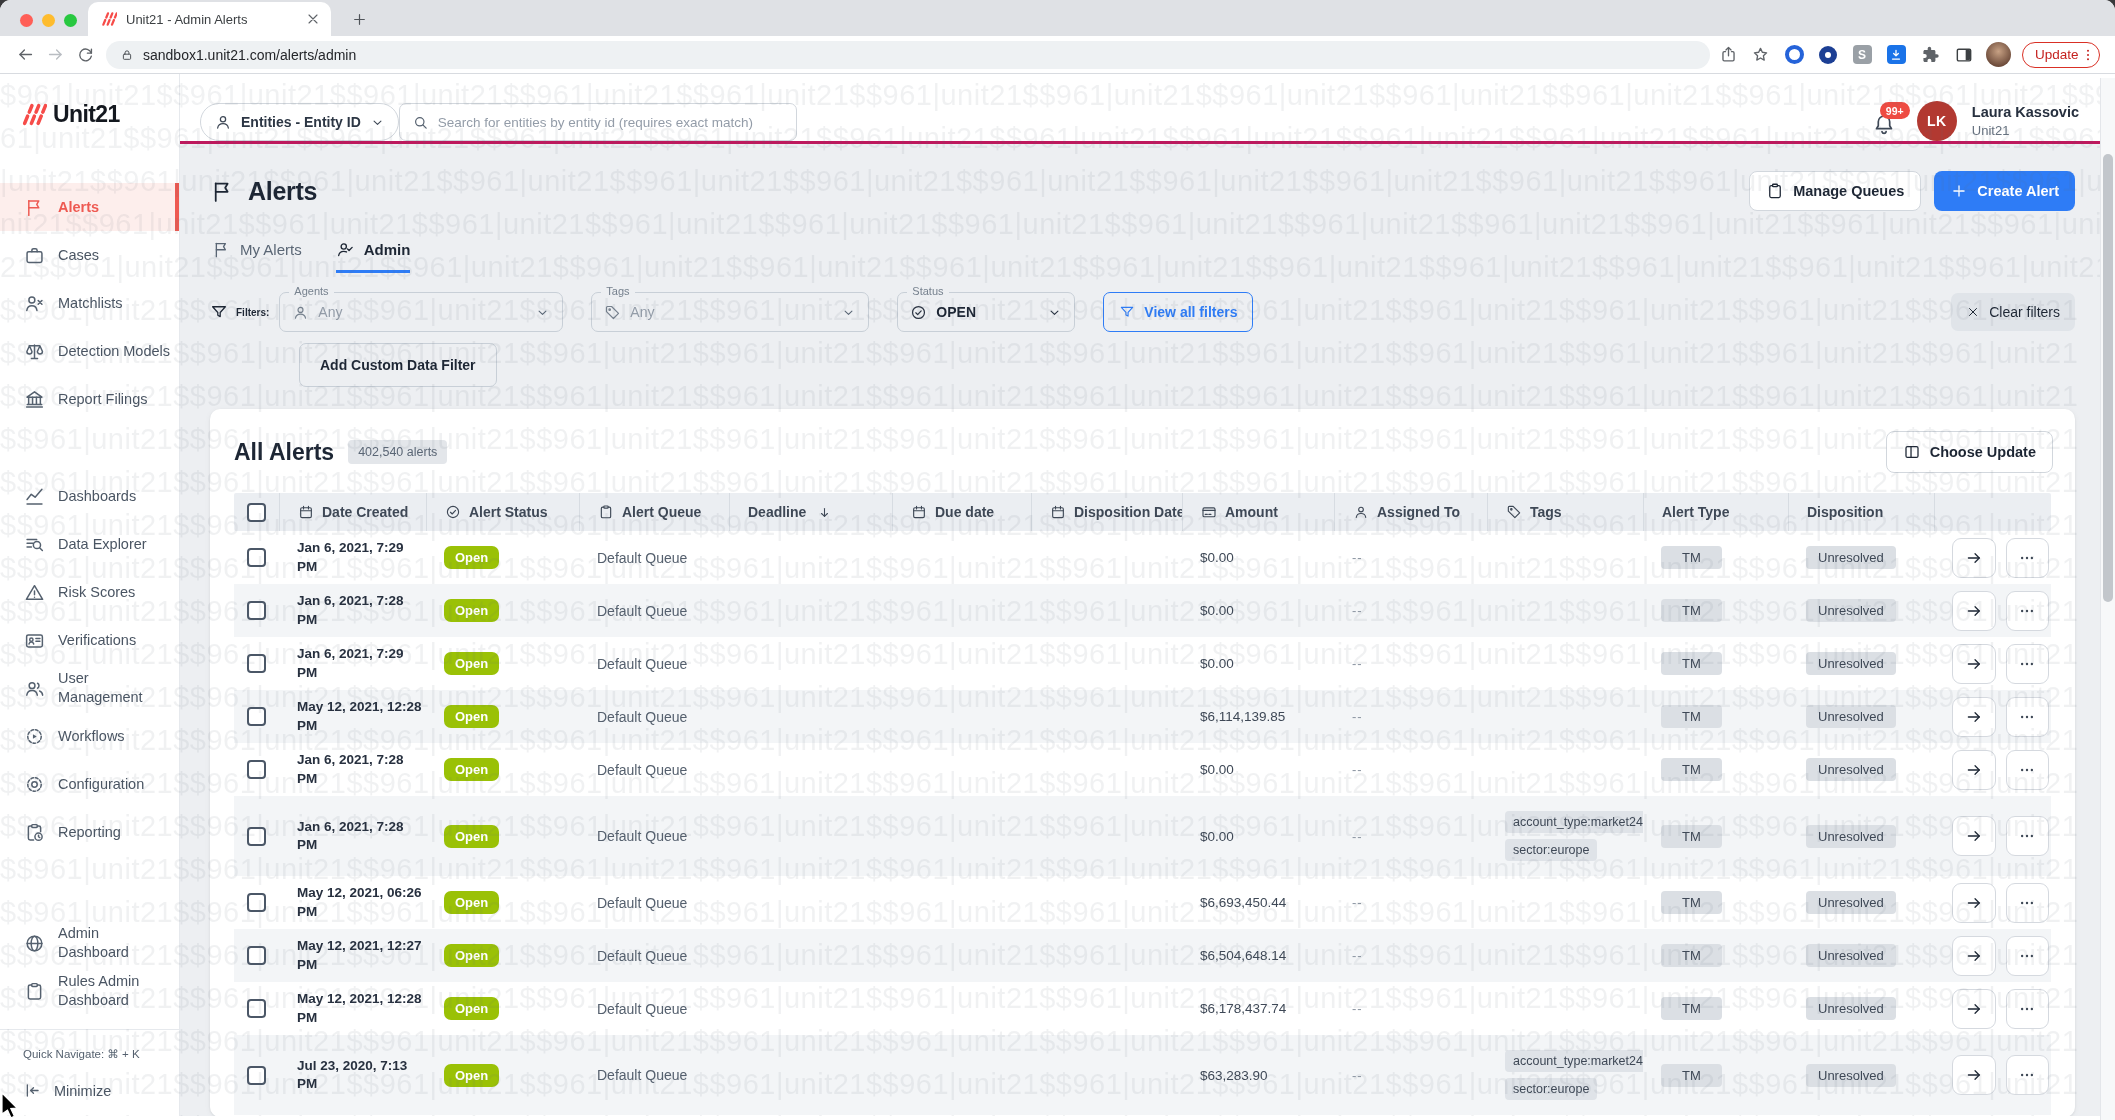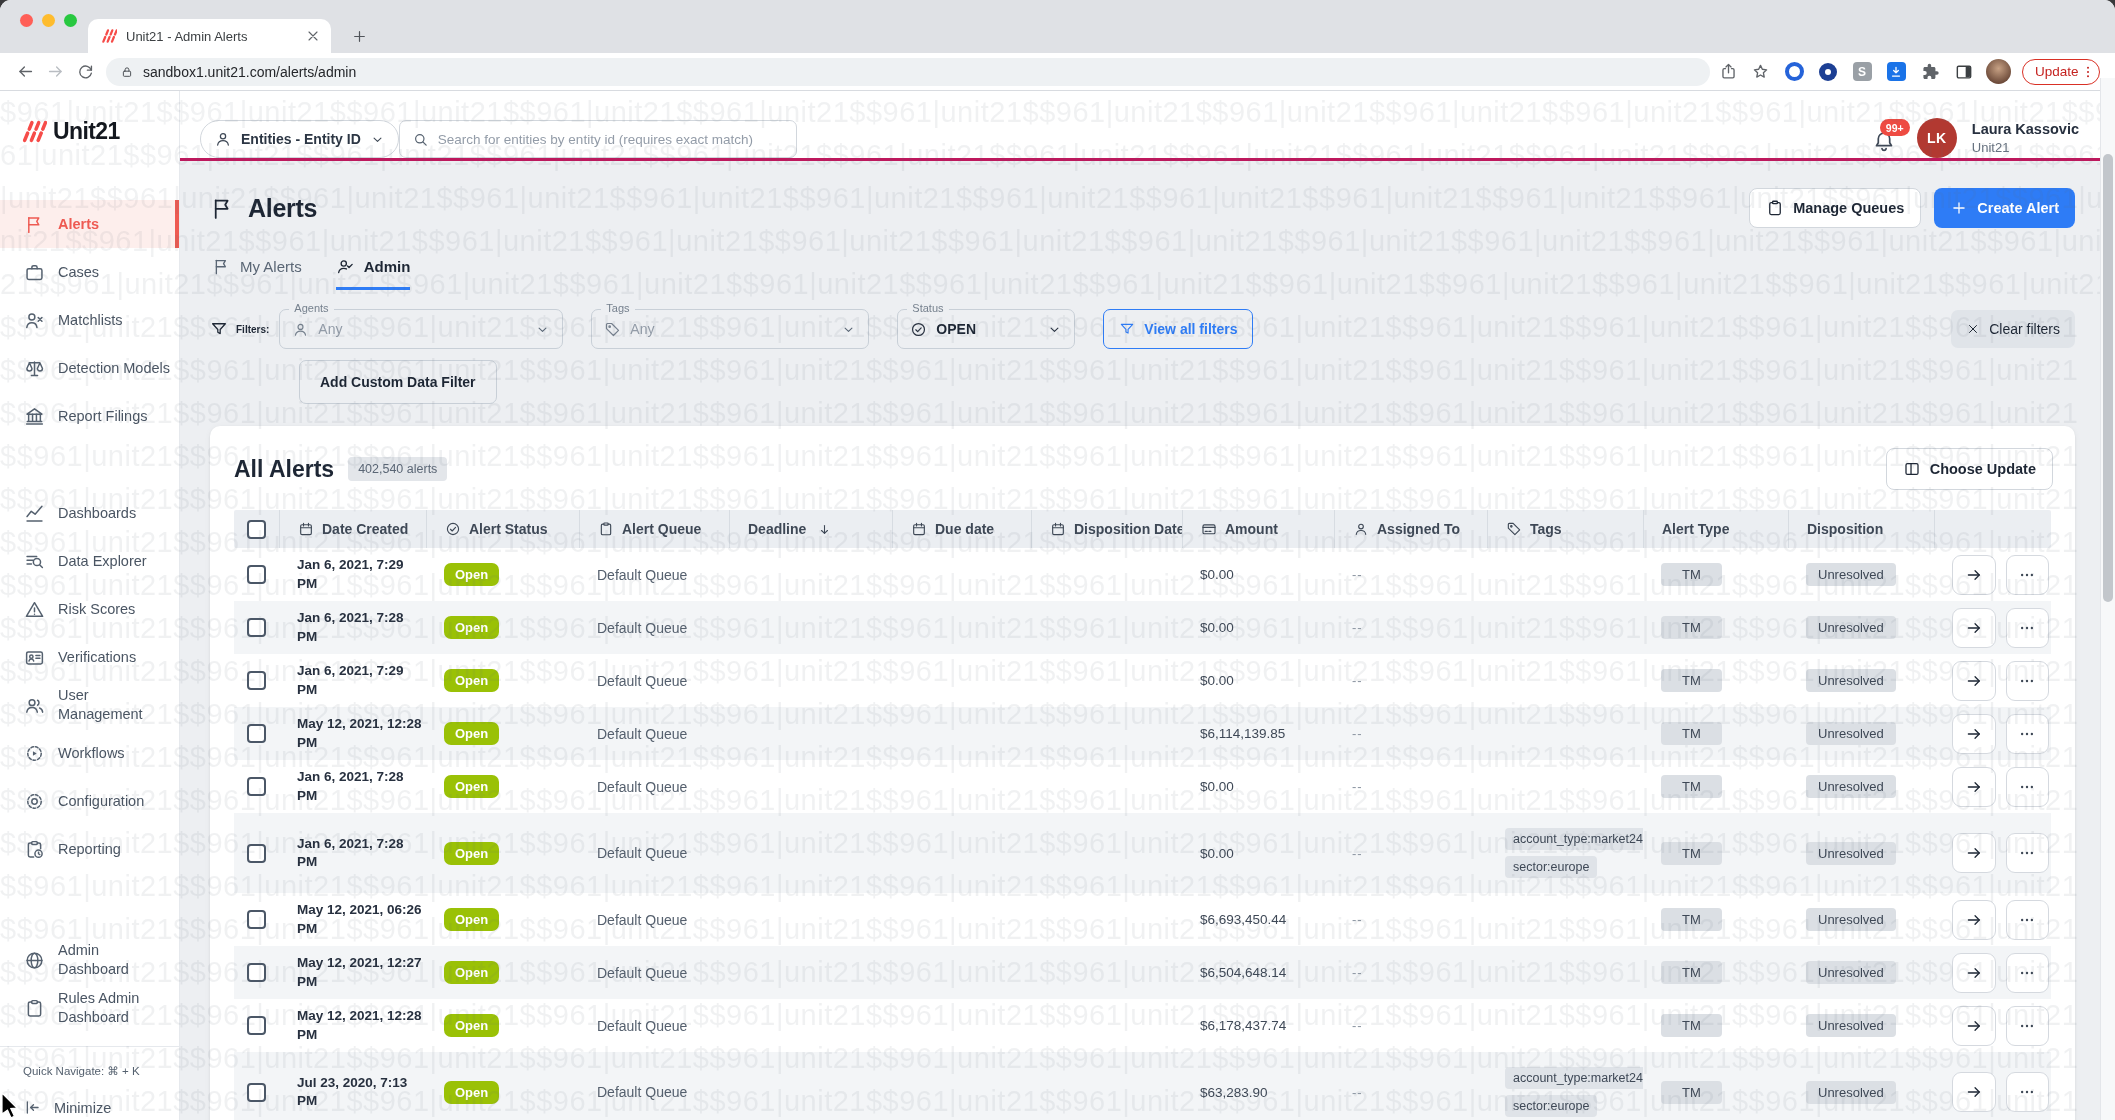--- a/index.html
+++ b/index.html
@@ -7,21 +7,21 @@
     --accent:#2e7cf6; --red:#ee5a52; --open:#9ac106;
     --cols:45px 147px 153px 150px 163px 139px 151px 152px 153px 156px 145px 146px 1fr;
   }
   html,body{width:2115px;height:1120px;overflow:hidden;background:#39393b;
     font-family:"Liberation Sans",sans-serif;-webkit-font-smoothing:antialiased;}
   .screen{position:relative;width:2115px;height:1120px;border-radius:11px 11px 0 0;overflow:hidden;background:#fff;}
   .ic{display:inline-flex;width:20px;height:20px;flex:none;}
   .ic svg{width:100%;height:100%;}
 
   
-  .tabstrip{height:53px;background:#dfe1e5;display:flex;align-items:flex-end;position:relative;}
+  .tabstrip{height:36px;background:#dfe1e5;display:flex;align-items:flex-end;position:relative;}
   .traffic{position:absolute;left:20px;top:14px;display:flex;gap:9px;}
   .tl{width:13px;height:13px;border-radius:50%;}
   .tl.red{background:#ff5f57;} .tl.yel{background:#febc2e;} .tl.grn{background:#28c840;}
   .btab{margin-left:88px;width:243px;height:34px;background:#fff;border-radius:10px 10px 0 0;
     display:flex;align-items:center;gap:9px;padding:0 10px 0 13px;}
   .btab .ic{width:16px;height:16px;}
   .tab-title{font-size:13px;color:#3c4043;flex:1;white-space:nowrap;overflow:hidden;}
   .tab-close{color:#5f6368;width:16px;height:16px;}
   .newtab{width:28px;height:28px;margin:0 0 3px 14px;display:flex;align-items:center;justify-content:center;color:#50545a;}
   .newtab .ic{width:17px;height:17px;}

